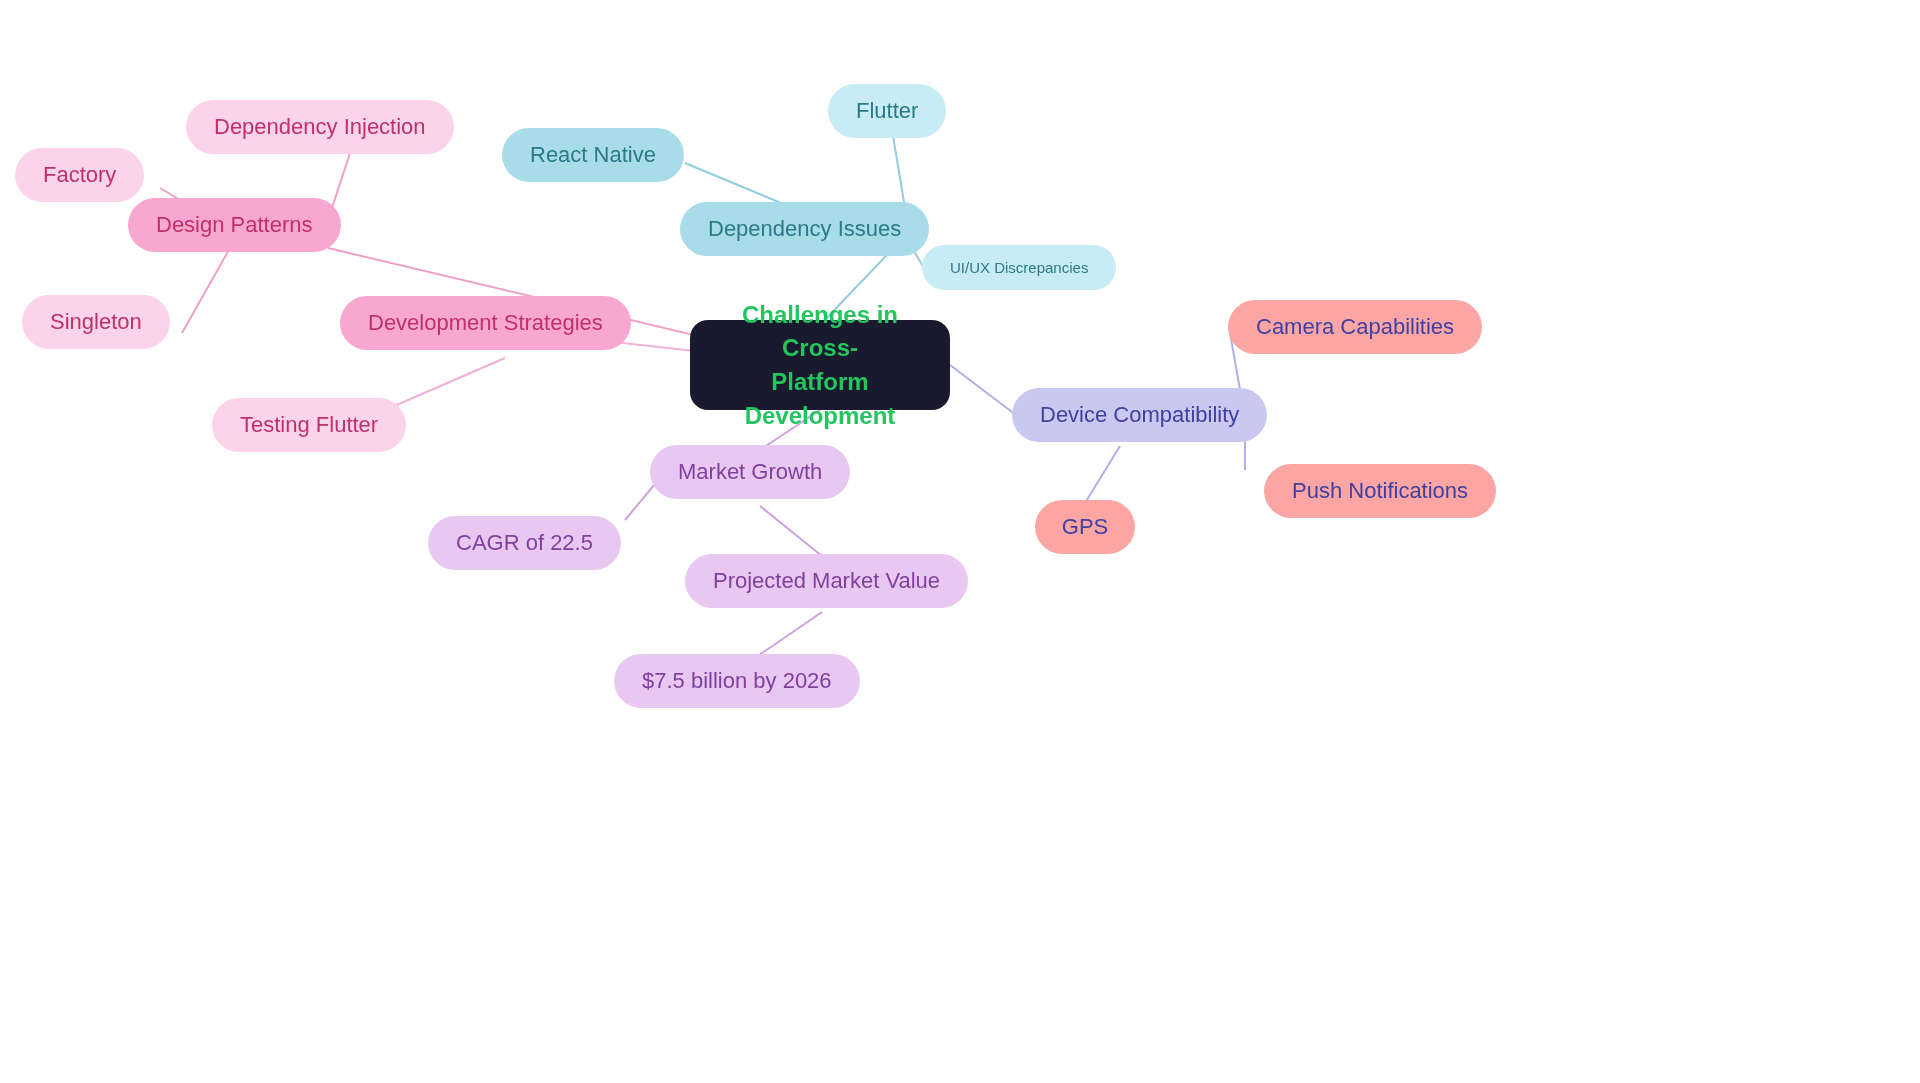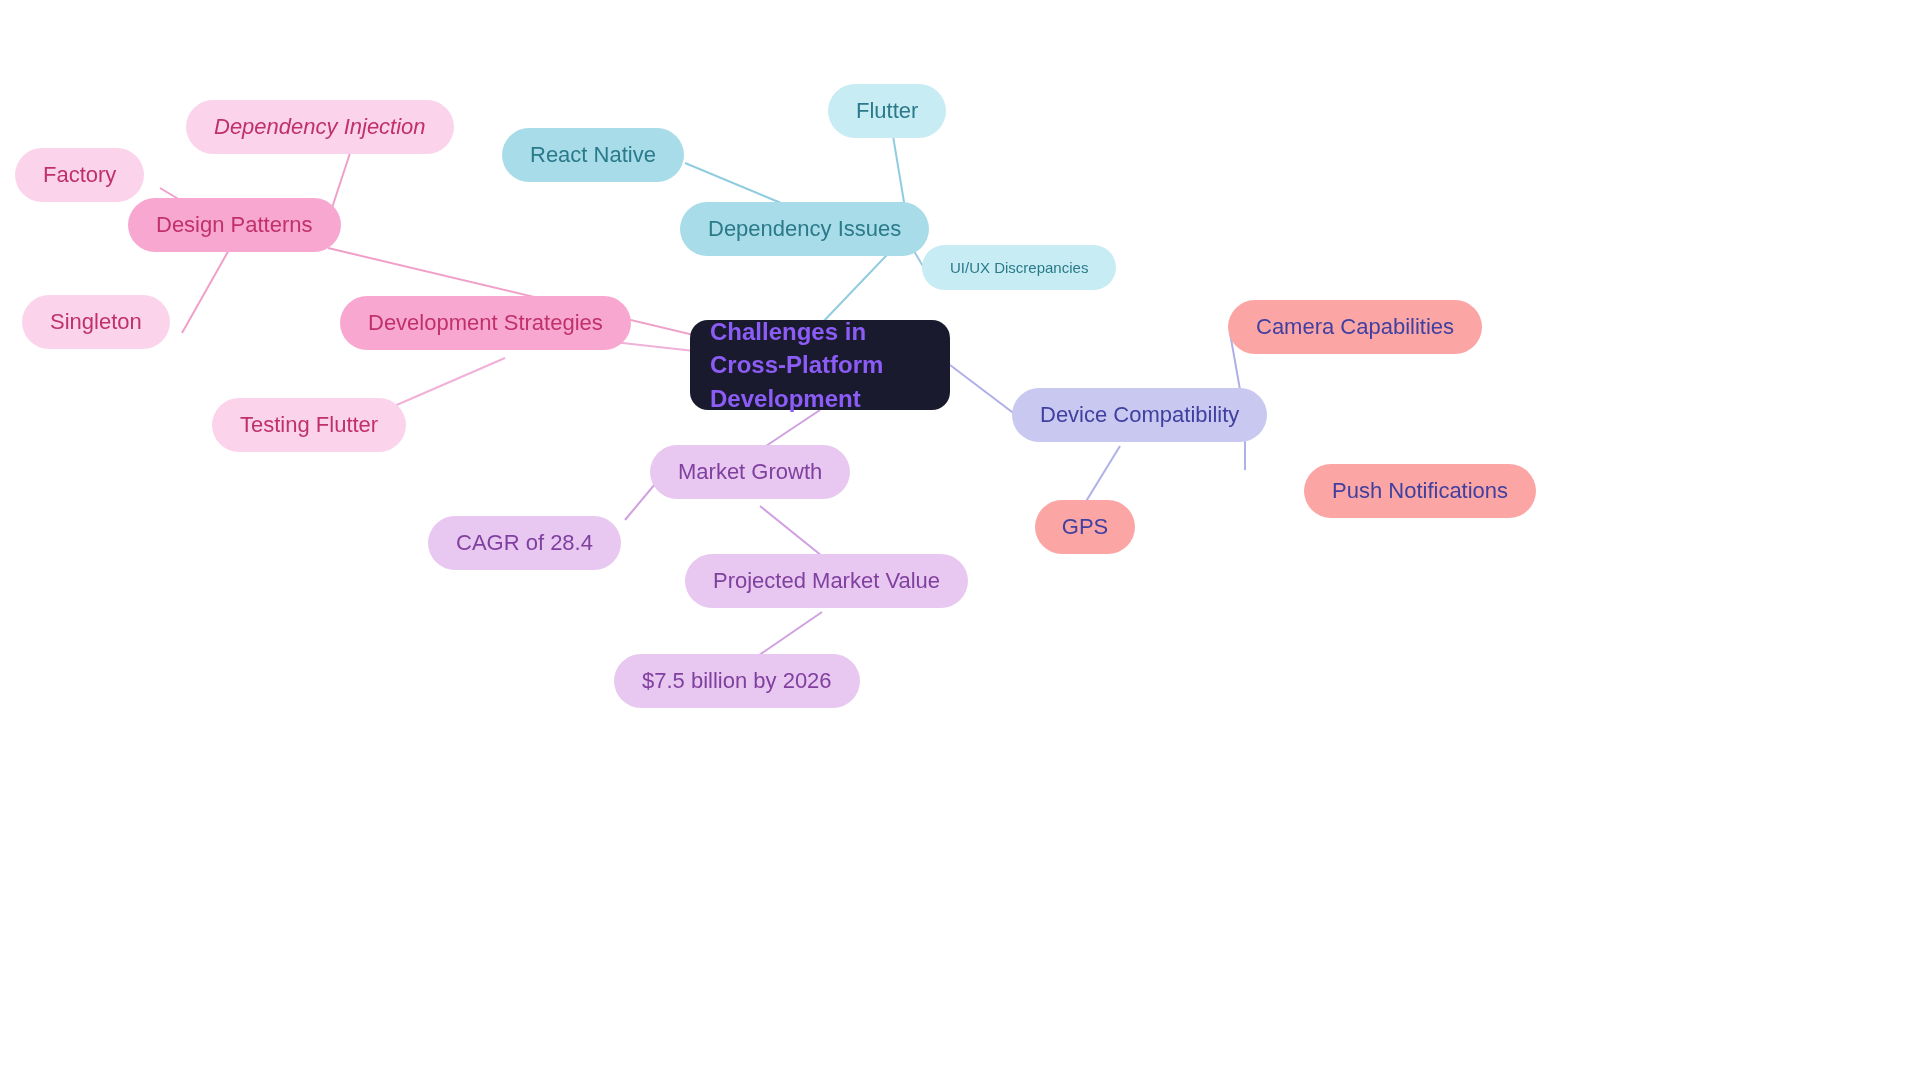--- a/index.html
+++ b/index.html
@@ -27,27 +27,27 @@
       text-align: center;
       font-size: 22px;
       font-weight: 500;
       padding: 14px 28px;
       cursor: pointer;
       white-space: nowrap;
     }
     .node-center {
       border-radius: 18px;
       background: #1a1a2e;
-      color: #8b5cf6;
+      color: #22c55e;
       font-size: 24px;
       font-weight: 600;
-      padding: 28px 20px;
+      padding: 28px 44px;
       white-space: normal;
       width: 260px;
-      text-align: left;
+      text-align: center;
       line-height: 1.4;
     }
     .node-pink {
       background: #f8a8d0;
       color: #c0306a;
       border: none;
     }
     .node-pink-light {
       background: #fbd4ec;
       color: #c0306a;
@@ -124,21 +124,21 @@
 
 <div class="node node-center" style="left:690px; top:320px; width:260px; height:90px;">
   <span>Challenges in Cross-Platform
 Development</span>
 </div>
 
 <div class="node node-pink" style="left:128px; top:198px;">
   <span>Design Patterns</span>
 </div>
 
-<div class="node node-pink-light" style="left:186px; top:100px;font-style:italic;">
+<div class="node node-pink-light" style="left:186px; top:100px;">
   <span>Dependency Injection</span>
 </div>
 
 <div class="node node-pink-light" style="left:15px; top:148px;align-items:center;">
   <span>Factory</span>
 </div>
 
 <div class="node node-pink-light" style="left:22px; top:295px;">
   <span>Singleton</span>
 </div>
@@ -168,34 +168,34 @@
 </div>
 
 <div class="node node-lavender" style="left:1012px; top:388px;">
   <span>Device Compatibility</span>
 </div>
 
 <div class="node node-lavender-light" style="left:1228px; top:300px;">
   <span>Camera Capabilities</span>
 </div>
 
-<div class="node node-lavender-light" style="left:1304px; top:464px;">
+<div class="node node-lavender-light" style="left:1264px; top:464px;">
   <span>Push Notifications</span>
 </div>
 
 <div class="node node-lavender-light" style="left:1035px; top:500px; width:100px;">
   <span>GPS</span>
 </div>
 
 <div class="node node-purple-light" style="left:650px; top:445px;">
   <span>Market Growth</span>
 </div>
 
 <div class="node node-purple-light" style="left:428px; top:516px;">
-  <span>CAGR of 28.4</span>
+  <span>CAGR of 22.5</span>
 </div>
 
 <div class="node node-purple-light" style="left:685px; top:554px;">
   <span>Projected Market Value</span>
 </div>
 
 <div class="node node-purple-light" style="left:614px; top:654px;">
   <span>$7.5 billion by 2026</span>
 </div>
 

